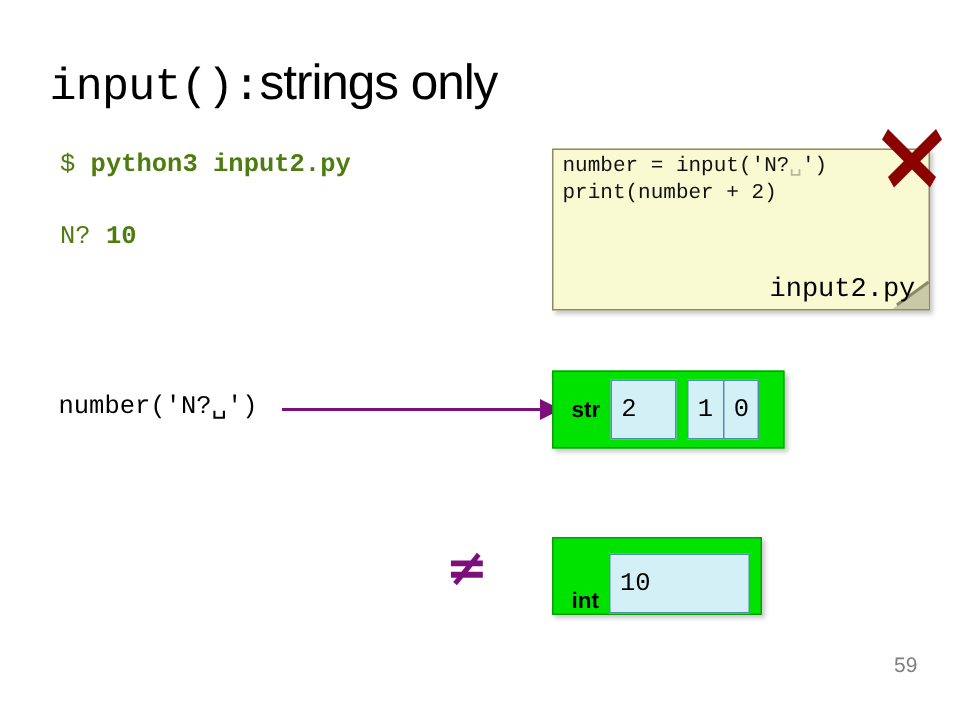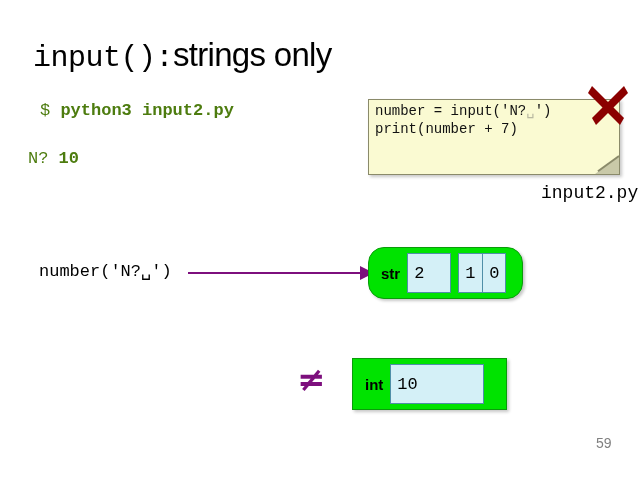--- a/index.html
+++ b/index.html
@@ -37,37 +37,37 @@
 
   
   .term-line {
     position: absolute;
     font-family: "Liberation Mono", "DejaVu Sans Mono", monospace;
     font-size: 17px;
     white-space: pre;
     color: #4d7c0f;
   }
   #term-cmd-line { left: 40px; top: 101px; }
-  #term-out-line { left: 28px; top: 149px; }
+  #term-out-line { left: 40px; top: 149px; }
   .term-bold { font-weight: bold; }
 
   
   #code-note-wrap {
     position: absolute;
     left: 368px;
     top: 118px;
     width: 0;
     height: 0;
   }
   #code-note {
     position: absolute;
     left: -0px;
     top: -19px;
     width: 252px;
-    height: 76px;
+    height: 108px;
     background: #fafad2;
     border: 1.5px solid #8a8a6a;
     box-sizing: border-box;
     box-shadow: 2px 2px 3px rgba(0,0,0,0.22);
     text-decoration: underline;
   }
   #code-note-text {
     position: absolute;
     left: 6px;
     top: 2px;
@@ -109,21 +109,20 @@
   }
 
   
   #code-note-caption {
     position: absolute;
     left: 513px;
     top: 183px;
     font-family: "Liberation Mono", "DejaVu Sans Mono", monospace;
     font-size: 18px;
     white-space: pre;
-    margin-left: 28px;
   }
 
   
   #call-expr {
     position: absolute;
     left: 39px;
     top: 260px;
     font-family: "Liberation Mono", "DejaVu Sans Mono", monospace;
     font-size: 17px;
     white-space: pre;
@@ -185,25 +184,25 @@
     display: flex;
     align-items: center;
     justify-content: flex-start;
     padding-left: 6px;
     box-sizing: border-box;
   }
   .cell + .cell {
     border-left: 1.5px solid #4f8fa8;
   }
 
-  #str-box { left: 368px; top: 247px; width: 155px; height: 52px; border-radius: 16px; }
+  #str-box { left: 368px; top: 247px; width: 155px; height: 52px; }
   #str-box .cell-w-wide { width: 42px; }
   #str-box .cell-w-narrow { width: 23px; }
 
-  #int-box { left: 352px; top: 358px; width: 155px; height: 52px; }
+  #int-box { left: 368px; top: 358px; width: 140px; height: 52px; align-items: flex-end; }
   #int-box .cell-w-full { width: 92px; }
 
   
   #slide-number {
     position: absolute;
     left: 596px;
     top: 435px;
     font-family: "Liberation Sans", sans-serif;
     font-size: 14px;
     color: #808080;
@@ -213,21 +212,21 @@
 <body>
 
 <div id="slide-title"><span class="mono-part">input():</span><span class="sans-part">strings only</span></div>
 
 <div class="term-line" id="term-cmd-line"><span>$ </span><span class="term-bold">python3 input2.py</span></div>
 
 <div class="term-line" id="term-out-line"><span>N? </span><span class="term-bold">10</span></div>
 
 <div id="code-note-wrap">
   <div id="code-note">
-    <div id="code-note-text"><span>number = input('N?</span><span class="blank-glyph">␣</span><span>')</span><br><span>print(number + 7)</span></div>
+    <div id="code-note-text"><span>number = input('N?</span><span class="blank-glyph">␣</span><span>')</span><br><span>print(number + 2)</span></div>
     <div id="code-note-fold"></div>
     <div id="code-note-fold-edge"></div>
   </div>
 </div>
 
 <svg id="x-mark" viewBox="0 0 46 46">
   <path d="M7 3 L39 35 L35 42 L3 10 Z" fill="#8B0000"></path>
   <path d="M39 3 L43 10 L11 42 L7 35 Z" fill="#8B0000"></path>
 </svg>
 

